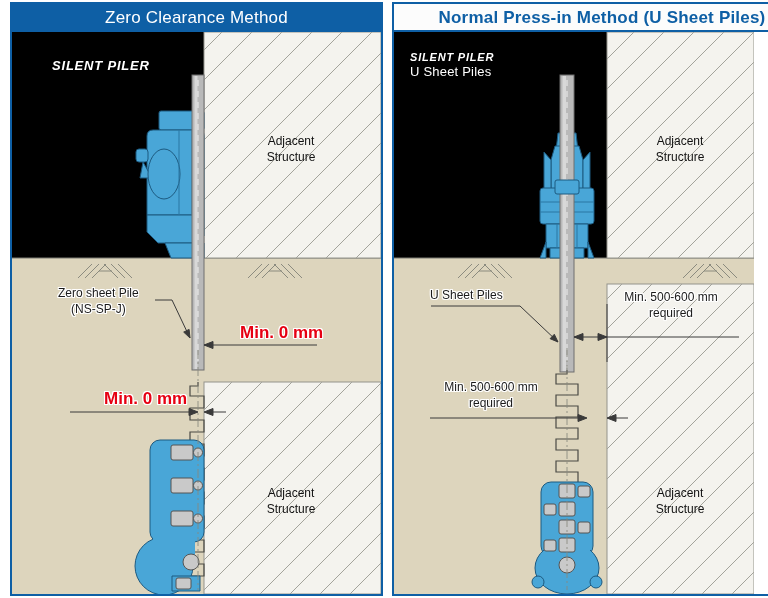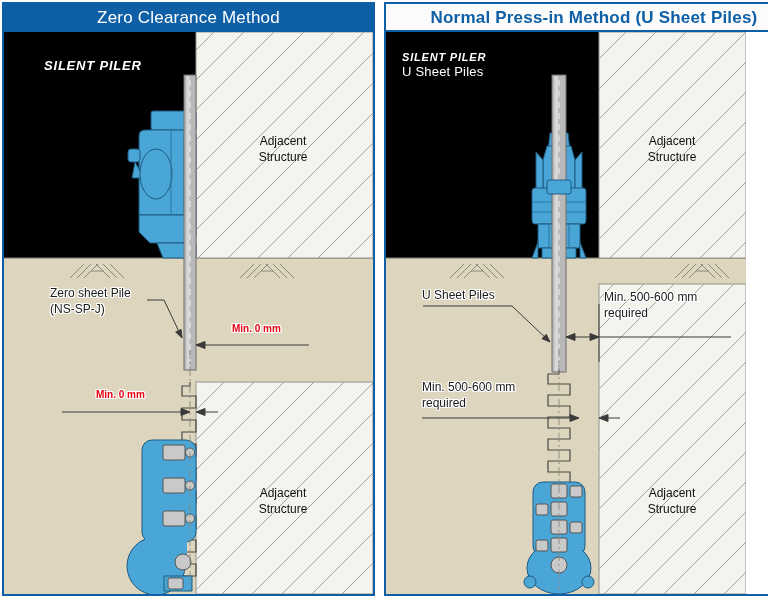--- a/index.html
+++ b/index.html
@@ -1,32 +1,32 @@
 <!DOCTYPE html>
 <html><head>
 <meta charset="utf-8">
 <style>
   html,body{margin:0;padding:0;background:#fff;}
   .stage{position:relative;width:768px;height:598px;background:#ffffff;
          font-family:"Liberation Sans", sans-serif;overflow:hidden;}
   .panel{position:absolute;top:2px;height:594px;border:2px solid #0e5fa5;
-         box-sizing:border-box;background:#fff;}
+         box-sizing:border-box;background:#fff;margin-left:8px;}
   .panel-left{left:2px;width:373px;}
   .panel-right{left:384px;width:420px;}
   .title{height:28px;line-height:28px;text-align:center;font-size:17px;
          letter-spacing:.2px;}
   .title-left{background:#0e5fa5;color:#fff;font-weight:500;}
   .title-right{background:#fcfcfc;color:#0e5fa5;font-weight:bold;
                border-bottom:2px solid #0e5fa5;box-sizing:border-box;}
   .diagram{position:absolute;left:0;right:0;top:28px;bottom:0;}
   .diagram svg{position:absolute;left:0;top:0;}
   .lbl{position:absolute;font-size:12px;color:#1a1a1a;line-height:1.3;}
   .halo{text-shadow:-1px -1px 0 #fff,1px -1px 0 #fff,-1px 1px 0 #fff,
-        1px 1px 0 #fff,-1px 0 0 #fff,1px 0 0 #fff,0 -1px 0 #fff,0 1px 0 #fff;}
-  .red{color:#e60012;font-weight:bold;font-size:10px;padding-left:16px;}
+        1px 1px 0 #fff,-1px 0 0 #fff,1px 0 0 #fff,0 -1px 0 #fff,0 1px 0 #fff;text-align:center;}
+  .red{color:#e60012;font-weight:bold;font-size:17px;padding-left:16px;}
   .adj{text-align:center;color:#111;}
   .brand{color:#fff;font-weight:bold;font-style:italic;font-size:13px;
          letter-spacing:.8px;}
   .brand-small{display:block;font-size:11px;}
   .brand-pile{display:block;font-weight:normal;font-style:normal;
               font-size:13px;letter-spacing:.2px;}
   .two-line span{display:block;}
 </style>
 </head>
 <body>

